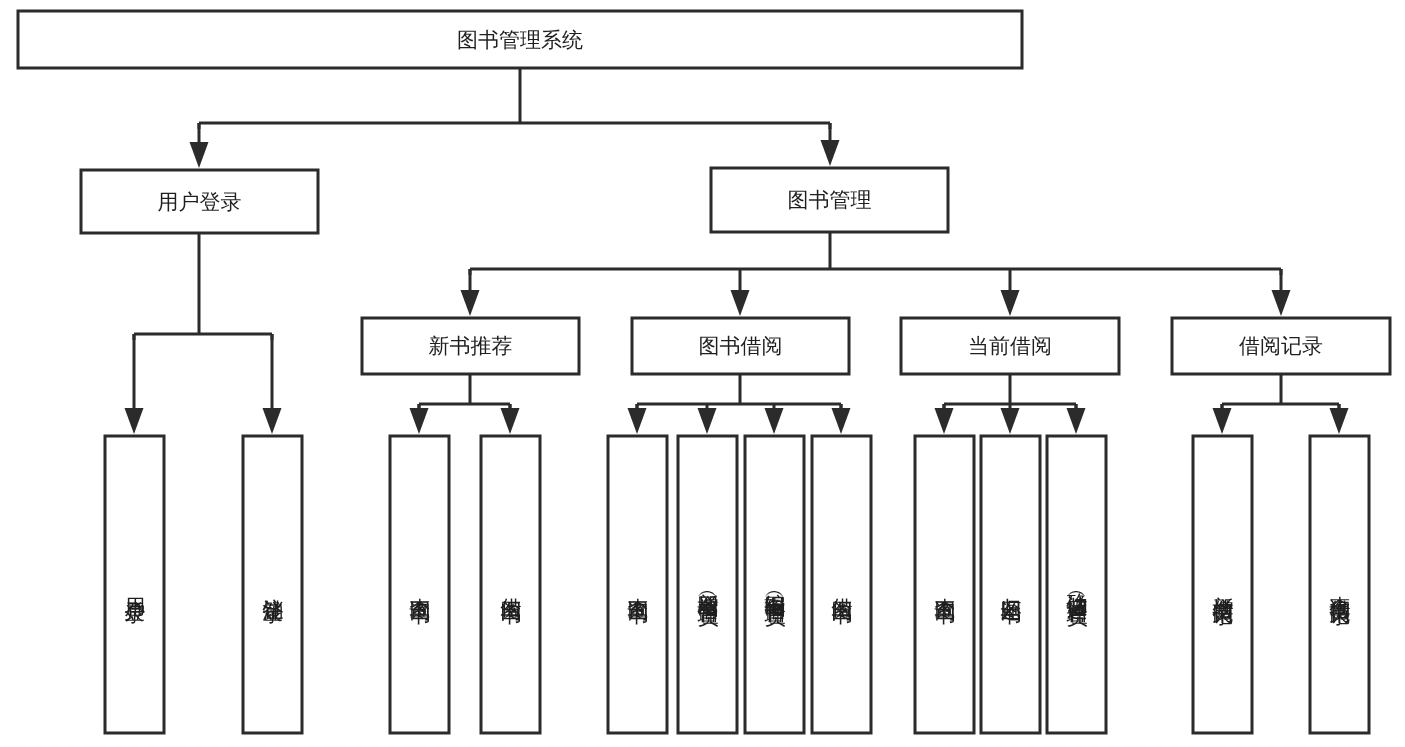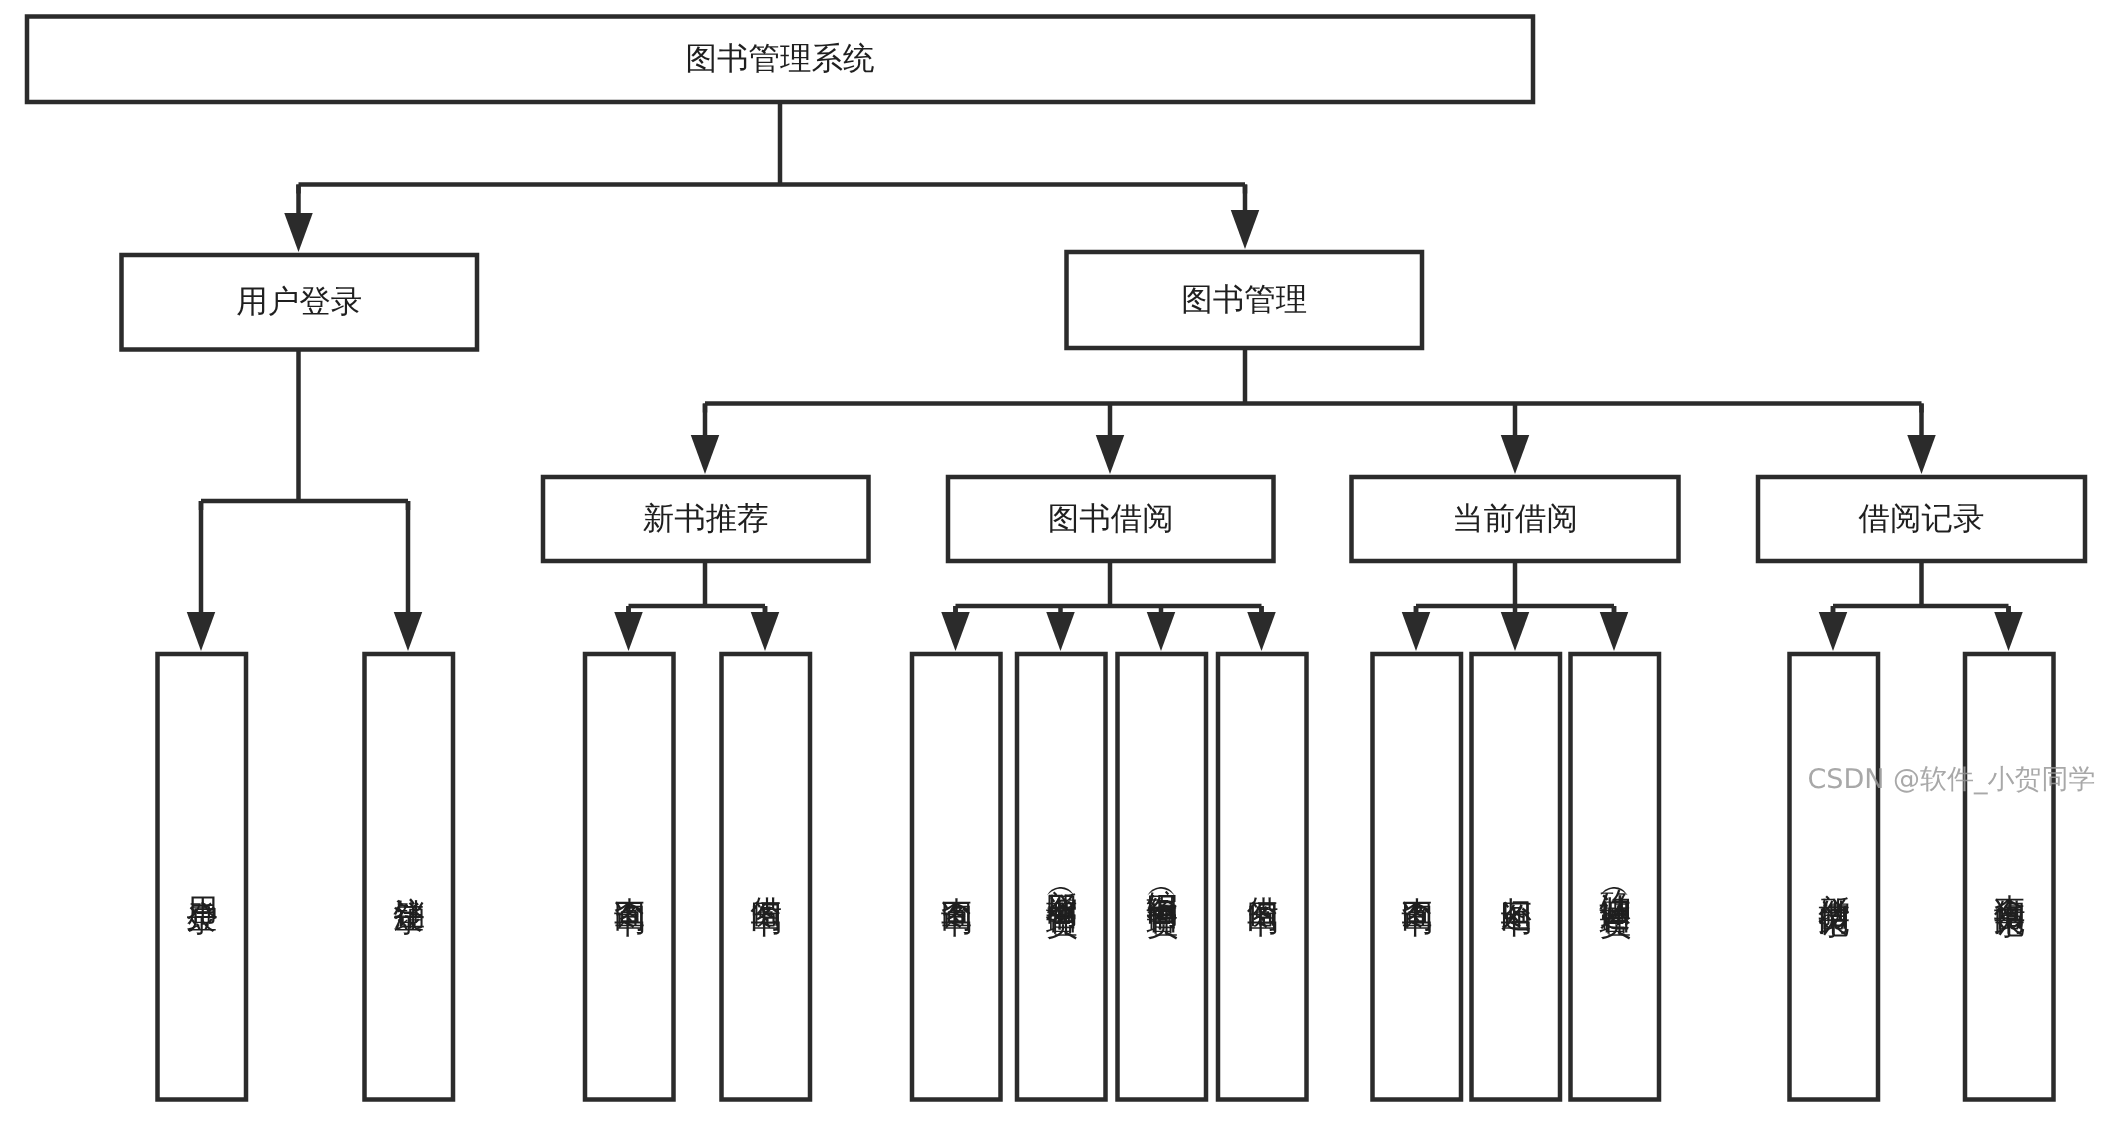--- a/index.html
+++ b/index.html
@@ -253,14 +253,13 @@
       <div class="vtext-wrap" style="left: 1047px; top: 436px; width: 59px; height: 297px;">
         <span class="vtext">确认归还（管理员）</span>
       </div>
       <div class="vtext-wrap" style="left: 1193px; top: 436px; width: 59px; height: 297px;">
         <span class="vtext">新增借阅记录</span>
       </div>
       <div class="vtext-wrap" style="left: 1310px; top: 436px; width: 59px; height: 297px;">
         <span class="vtext">查询借阅记录</span>
       </div>
     </div>
-  <div class="watermark">CSDN @软件_小贺同学</div>
 </div>
 
 </body></html>

